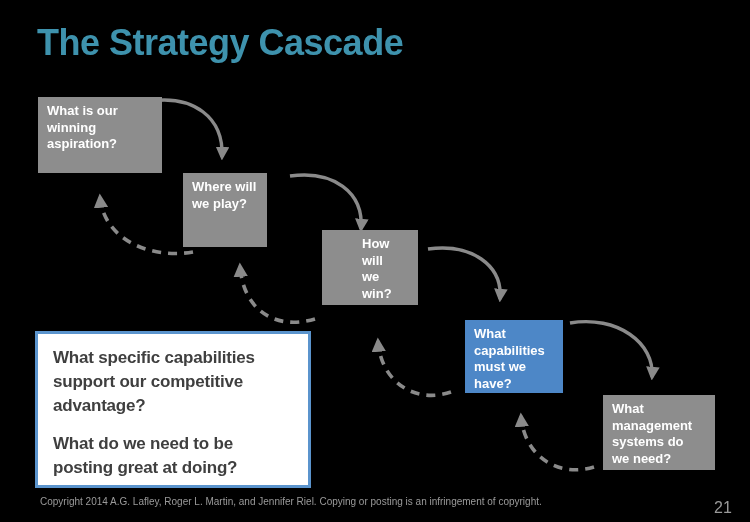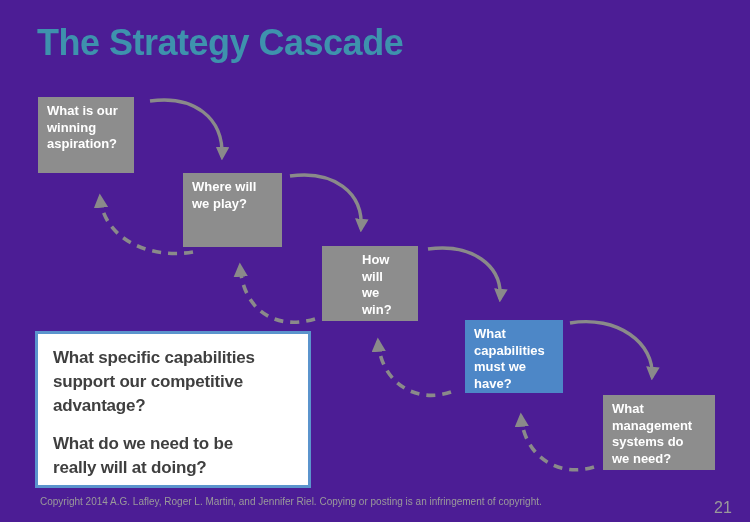--- a/index.html
+++ b/index.html
@@ -9,21 +9,21 @@
     --box-text:#ffffff;
     --arrow-gray:#8a8a8a;
     --callout-border:#5b94cd;
     --callout-text:#3f3f3f;
     --footer-gray:#9a9a9a;
   }
   html,body{margin:0;padding:0;background:#e9e9e9;}
   .slide{
     position:relative;
     width:750px;height:522px;
-    background:#4c1d95;
+    background:#000000;
     overflow:hidden;
     font-family:"Liberation Sans","DejaVu Sans",sans-serif;
   }
   .title{
     position:absolute;left:37px;top:22px;margin:0;
     font-size:36px;font-weight:bold;letter-spacing:-0.5px;
     color:var(--title-teal,#3e92ad);
   }
   .arrow-layer{position:absolute;left:0;top:0;width:750px;height:522px;}
   .arrow-solid{fill:none;stroke:var(--arrow-gray,#8a8a8a);stroke-width:3.4;}
@@ -32,23 +32,23 @@
   .cascade-box{
     position:absolute;
     box-sizing:border-box;
     background:var(--box-gray,#8d8d8d);
     color:var(--box-text,#ffffff);
     font-size:13px;font-weight:bold;line-height:1.28;
     padding:6px 6px 0 9px;
     white-space:pre-line;
   }
   .cascade-box.highlight{background:var(--box-blue,#4d87c7);}
-  .box-1{left:38px;top:97px;width:96px;height:76px;}
-  .box-2{left:183px;top:173px;width:99px;height:74px;}
-  .box-3{left:322px;top:246px;width:96px;height:75px;padding-left:40px;}
+  .box-1{left:38px;top:97px;width:124px;height:76px;}
+  .box-2{left:183px;top:173px;width:84px;height:74px;}
+  .box-3{left:322px;top:230px;width:96px;height:75px;padding-left:40px;}
   .box-4{left:465px;top:320px;width:98px;height:73px;}
   .box-5{left:603px;top:395px;width:112px;height:75px;}
   .callout{
     position:absolute;left:35px;top:331px;width:276px;height:157px;
     box-sizing:border-box;
     border:3px solid var(--callout-border,#5b94cd);
     background:#ffffff;
     padding:12px 14px 0 15px;
     color:var(--callout-text,#3f3f3f);
   }
@@ -108,19 +108,19 @@
   <div class="cascade-box box-5">What
 management
 systems do
 we need?</div>
 
   <div class="callout">
     <p>What specific capabilities
 support our competitive
 advantage?</p>
     <p>What do we need to be
-really will at doing?</p>
+posting great at doing?</p>
   </div>
 
   <div class="footer-note">Copyright 2014 A.G. Lafley, Roger L. Martin, and Jennifer Riel. Copying or posting is an infringement of copyright.</div>
   <div class="page-number">21</div>
 
 </div>
 
 </body></html>

